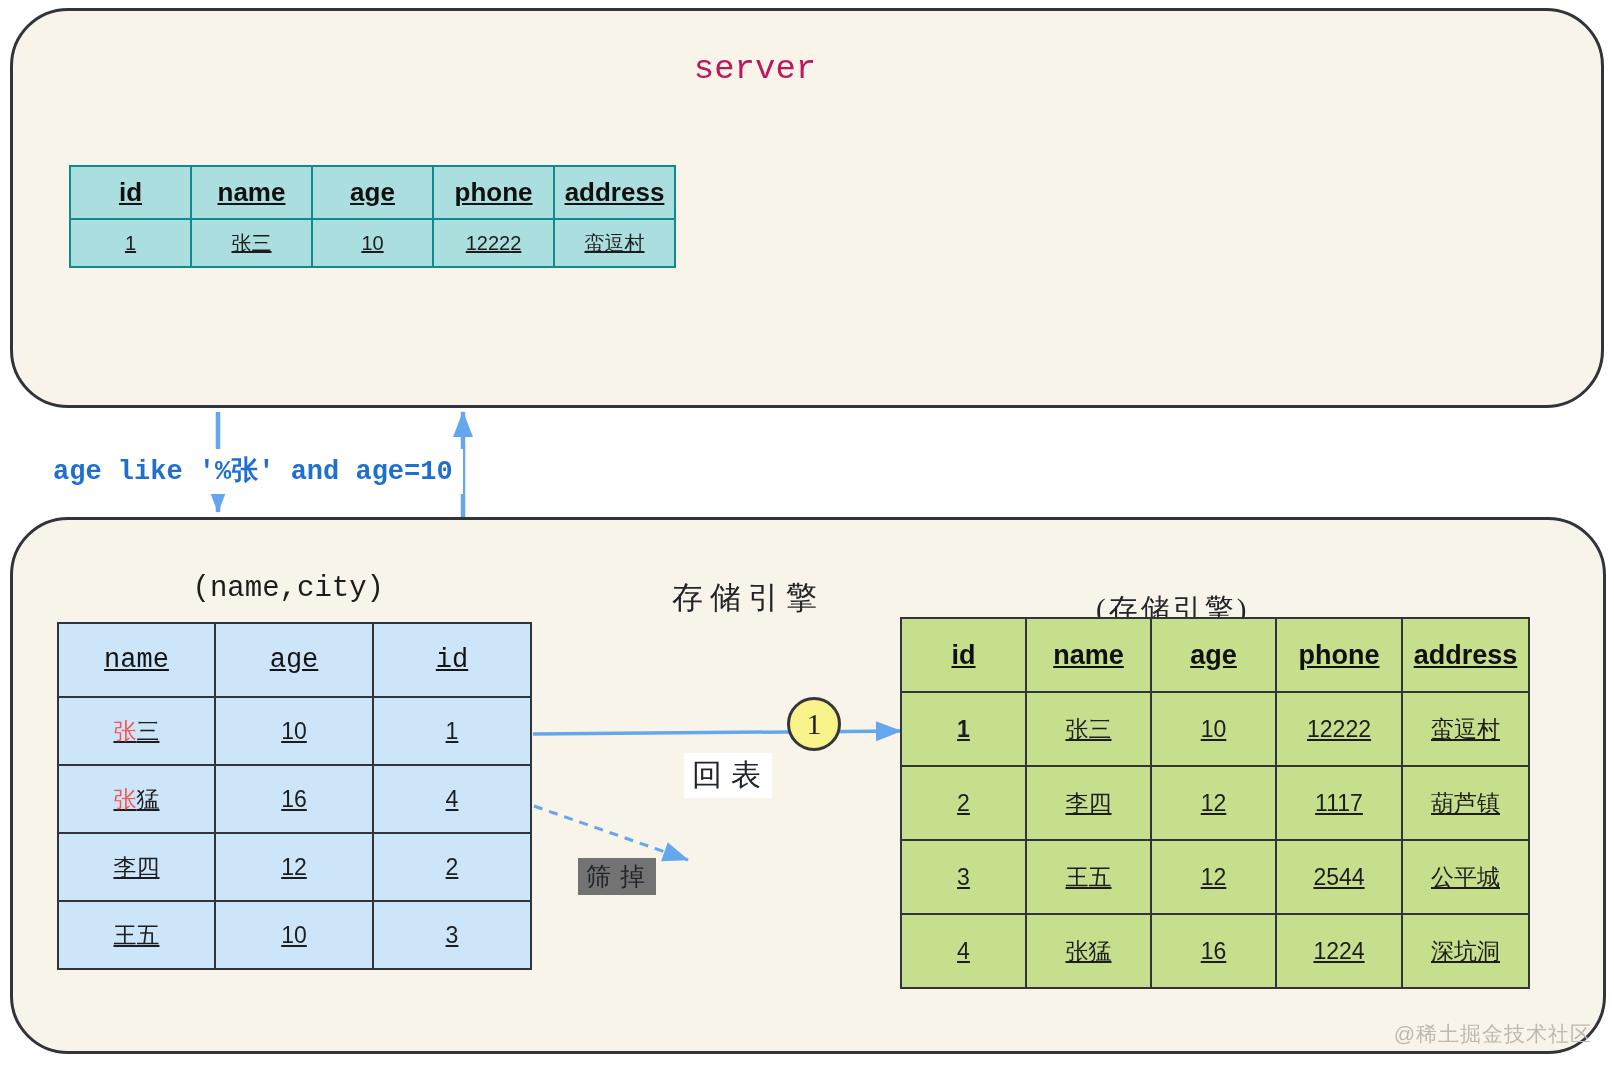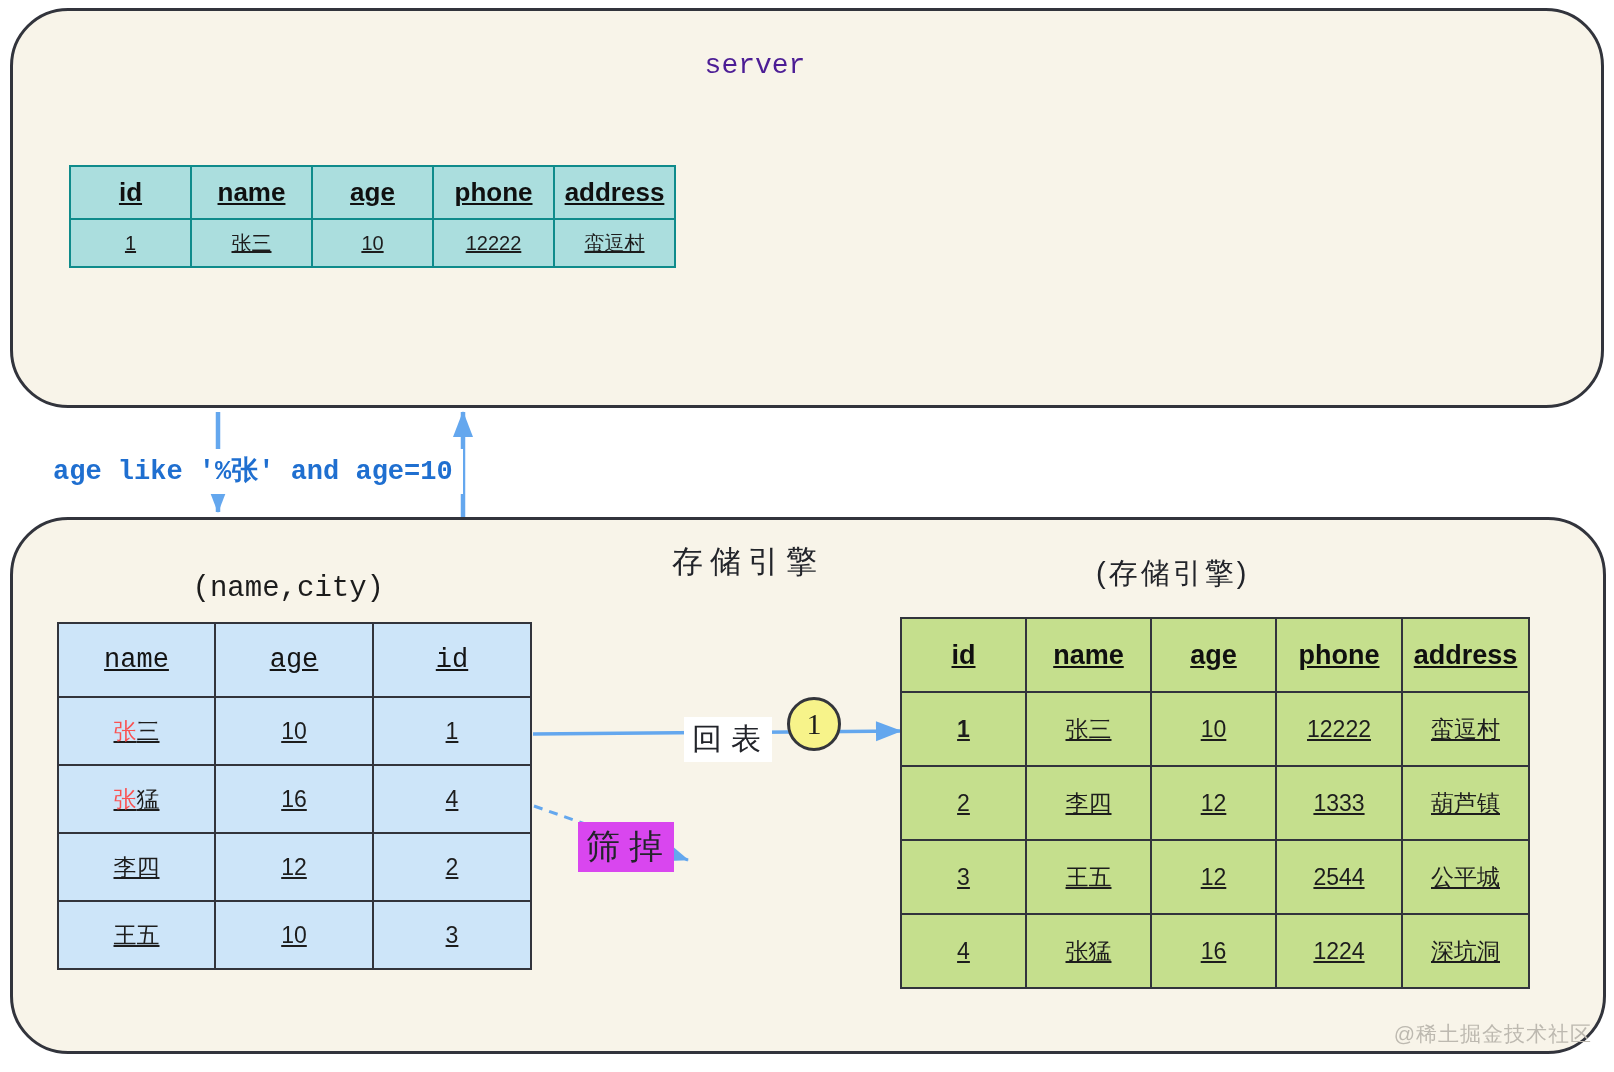--- a/index.html
+++ b/index.html
@@ -10,21 +10,21 @@
   .box {
     position:absolute; background:#f8f4e9;
     border:3px solid #32343c; border-radius:58px;
     box-sizing:border-box;
   }
   .top-box   { left:10px; top:8px;   width:1594px; height:400px; }
   .bottom-box{ left:10px; top:517px; width:1596px; height:537px; }
 
   .server-title {
     position:absolute; left:652px; top:50px; width:206px; text-align:center;
-    font-family:"Liberation Mono", monospace; font-size:28px; color:#4c1d95;
+    font-family:"Liberation Mono", monospace; font-size:34px; color:#be185d;
   }
 
   table.tbl { position:absolute; border-collapse:collapse; table-layout:fixed; }
   .tbl th, .tbl td { text-align:center; vertical-align:middle; padding:0; overflow:hidden;text-decoration:underline; }
 
   
   .teal { left:69px; top:165px; width:605px; }
   .teal th, .teal td { border:2px solid #0f8b8b; background:#abdede; }
   .teal th { height:51px; font-weight:700; font-size:26px; color:#101010; }
   .teal td { height:46px; font-size:20px; color:#1d1d1d; }
@@ -40,32 +40,33 @@
   .green th, .green td { border:2px solid #32343c; background:#c5df8d; }
   .green th { height:72px; font-weight:700; font-size:27px; color:#101010; }
   .green td { height:72px; font-size:23px; color:#1d1d1d; }
 
   .red  { color:#fa5151; }
   .red-bold { color:#fa5151; font-weight:700; }
   .blue-link { color:#3b4ed8; }
 
   .cjk-label {
     position:absolute; color:#22242a;
-    font-family:Liberation Sans, sans-serif;
+    font-family:Liberation Serif, serif;
+    margin-top:36px;
   }
   .lbl-namecity {
     position:absolute; left:168px; top:572px; width:216px; text-align:right;
     font-family:"Liberation Mono", monospace; font-size:29px; color:#1c1c1c;
   }
   .lbl-engine  { left:672px;  top:541px; font-size:31px; letter-spacing:7px; }
   .lbl-cluster { left:1096px; top:554px; font-size:29px; letter-spacing:3px; }
   .lbl-huibiao { left:684px; top:717px; font-size:30px; letter-spacing:9px;
                  background:#ffffff; padding:2px 2px 2px 8px; }
-  .lbl-shaidiao{ left:578px; top:822px; font-size:34px; letter-spacing:9px;
-                 background:#d946ef; padding:2px 2px 2px 8px; }
+  .lbl-shaidiao{ left:578px; top:822px; font-size:25px; letter-spacing:9px;
+                 background:#737373; padding:2px 2px 2px 8px; }
 
   .query-label {
     position:absolute; left:22px; top:449px;
     font-family:"Liberation Mono", monospace; font-weight:700; font-size:27px;
     color:#1f6fd0; background:#ffffff; padding:3px 10px 6px 4px; white-space:pre;margin-left:27px;
   }
 
   .step-badge {
     position:absolute; left:787px; top:697px; width:54px; height:54px;
     border-radius:50%; background:#f7f38a; border:3px solid #33353b;
@@ -190,21 +191,21 @@
       <td class="red-bold">1</td>
       <td>张三</td>
       <td>10</td>
       <td>12222</td>
       <td>蛮逗村</td>
     </tr>
     <tr>
       <td>2</td>
       <td>李四</td>
       <td>12</td>
-      <td>1333</td>
+      <td>1117</td>
       <td>葫芦镇</td>
     </tr>
     <tr>
       <td>3</td>
       <td>王五</td>
       <td>12</td>
       <td>2544</td>
       <td>公平城</td>
     </tr>
     <tr>

